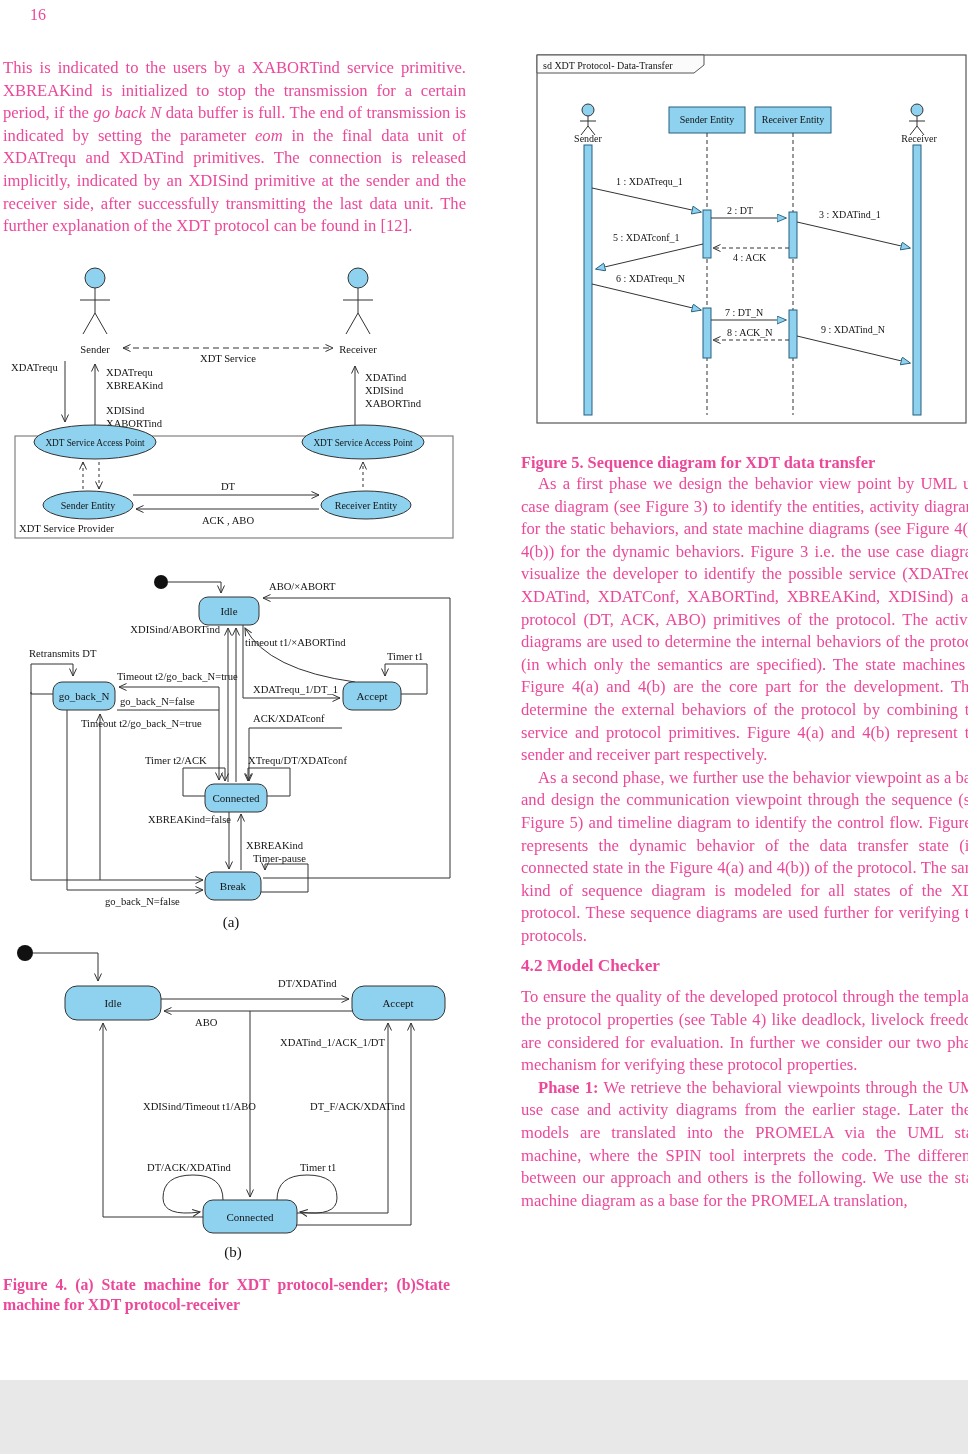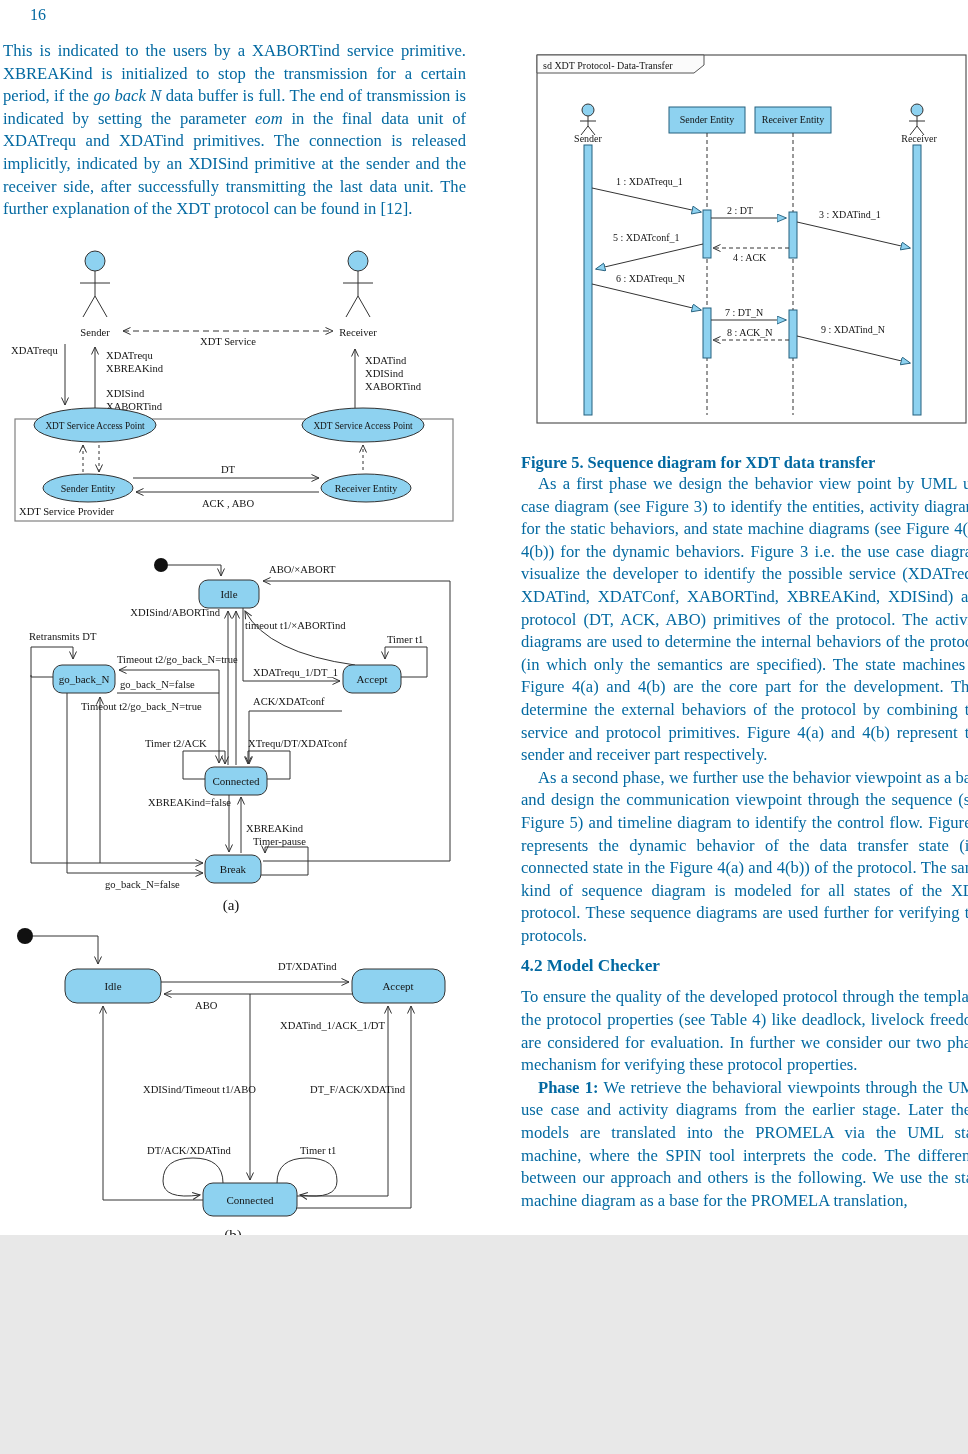--- a/index.html
+++ b/index.html
@@ -1,20 +1,20 @@
 <!DOCTYPE html>
 <html><head>
 <meta charset="utf-8">
 <style>
   html,body{margin:0;padding:0;background:#e8e8e8}
-  .page{position:relative;width:968px;height:1235px;margin:0 auto;background:#ffffff;
-        font-family:"Liberation Serif",serif;color:#0369a1;overflow:hidden}
+  .page{position:relative;width:968px;height:1380px;margin:0 auto;background:#ffffff;
+        font-family:"Liberation Serif",serif;color:#ec4899;overflow:hidden}
   .pagenum{position:absolute;top:6px;left:30px;font-size:16px}
   .htitle{position:absolute;top:6px;left:70px;right:50px;text-align:center;font-size:16.2px}
-  .col-left{position:absolute;left:3px;top:40px;width:463px}
+  .col-left{position:absolute;left:3px;top:57px;width:463px}
   .col-right{position:absolute;left:521px;top:52px;width:464px}
   p.body{font-size:16.6px;line-height:22.6px;text-align:justify;margin:0}
   .indent{text-indent:17px}
   .cap-center{font-weight:bold;text-align:left;font-size:16.4px;margin:0}
   .cap-left{font-weight:bold;text-align:justify;font-size:15.8px;line-height:20.5px;margin:12px 16px 0 0}
   h2.sec{font-size:17.2px;font-weight:bold;margin:9px 0 10px 0}
   .mt20{margin-top:20px}.mt11{margin-top:11px}.mt22{margin-top:22px}.mt6{margin-top:6px}
   .mt26{margin-top:26px}.mt16{margin-top:16px}
   .footer-left{position:absolute;left:3px;top:1429px;font-size:16px}
   .footer-right{position:absolute;right:6px;top:1430px;font-size:20px;font-weight:bold;}

